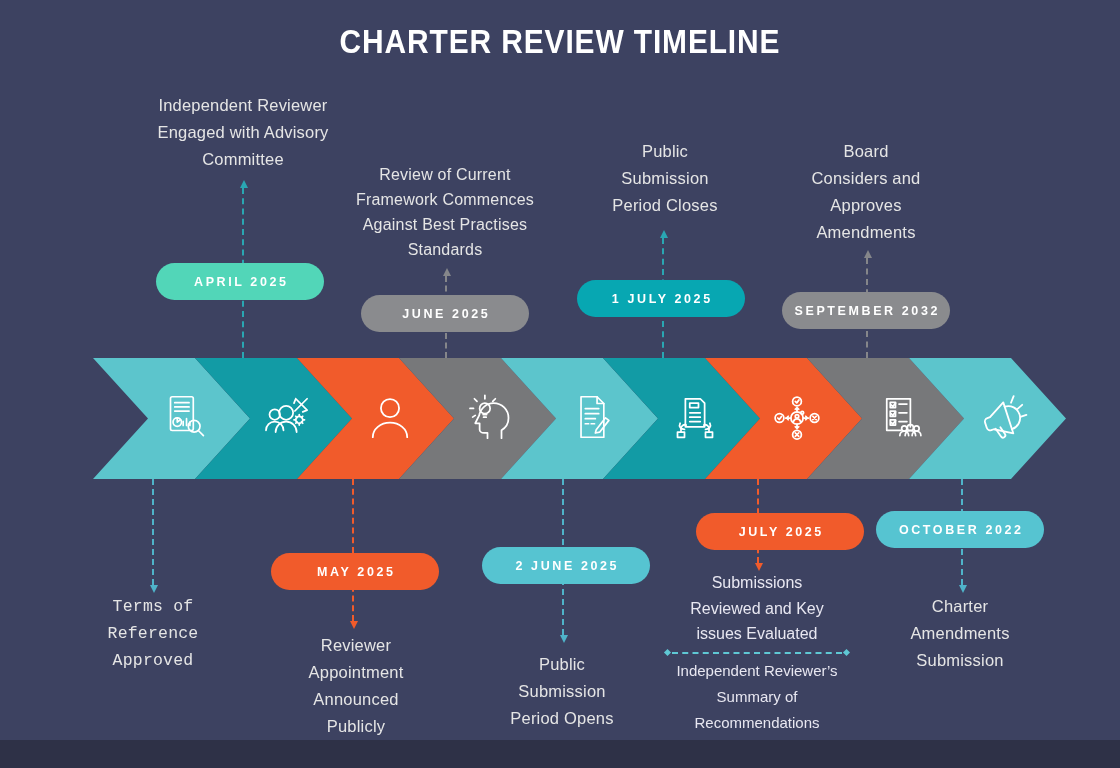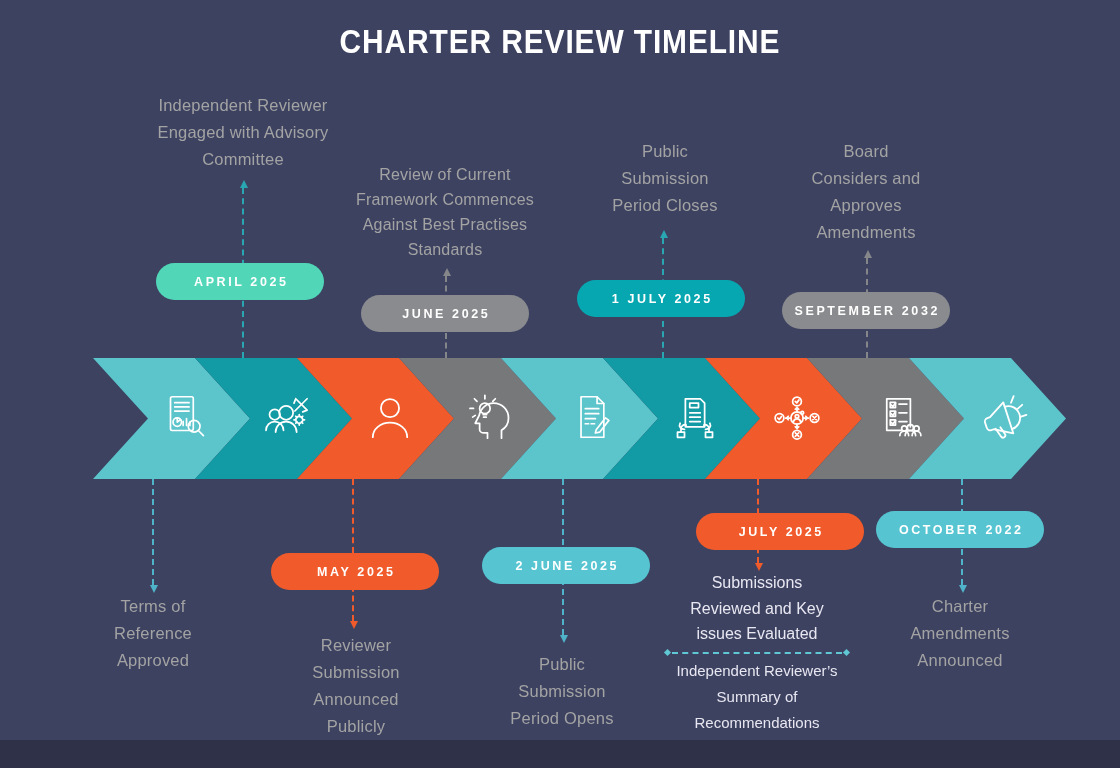--- a/index.html
+++ b/index.html
@@ -65,24 +65,24 @@
   .p-m1{left:156px;top:263px;}
   .p-m2{left:271px;top:553px;}
   .p-m3{left:361px;top:295px;}
   .p-m4{left:482px;top:547px;text-align:center;}
   .p-m5{left:577px;top:280px;}
   .p-m6{left:696px;top:513px;}
   .p-m7{left:782px;top:292px;}
   .p-m8{left:876px;top:511px;}
   
   .desc{
-    position:absolute;color:#a3a3a3;text-align:center;white-space:pre-line;
+    position:absolute;color:#e5e5e5;text-align:center;white-space:pre-line;
     font-size:16.5px;line-height:27px;letter-spacing:.2px;z-index:2;
   }
-  .d-m0{left:43px;top:593px;width:220px;}
+  .d-m0{left:43px;top:593px;width:220px;font-family:Liberation Mono, monospace;}
   .d-m1{left:128px;top:92px;width:230px;}
   .d-m2{left:246px;top:632px;width:220px;}
   .d-m3{left:325px;top:162px;width:240px;font-size:16px;line-height:25px;}
   .d-m4{left:452px;top:651px;width:220px;}
   .d-m5{left:555px;top:138px;width:220px;}
   .d-m7{left:756px;top:138px;width:220px;}
   .d-m8{left:850px;top:593px;width:220px;}
   .m6-block{position:absolute;left:647px;top:570px;width:220px;text-align:center;color:#e8e7f1;z-index:2;}
   .m6-block .desc1{font-size:16px;line-height:25.5px;white-space:pre-line;}
   .m6-divider{position:relative;margin:5px 25px 4px;border-top:2px dashed #5fc8d4;}
@@ -237,21 +237,21 @@
   <div class="pill gry p-m7">SEPTEMBER 2032</div>
   <div class="pill ltb p-m8">OCTOBER 2022</div>
 
   <div class="desc d-m0">Terms of
 Reference
 Approved</div>
   <div class="desc d-m1">Independent Reviewer
 Engaged with Advisory
 Committee</div>
   <div class="desc d-m2">Reviewer
-Submission
+Appointment
 Announced
 Publicly</div>
   <div class="desc d-m3">Review of Current
 Framework Commences
 Against Best Practises
 Standards</div>
   <div class="desc d-m4">Public
 Submission
 Period Opens</div>
   <div class="desc d-m5">Public
@@ -267,15 +267,15 @@
 Recommendations
 Submitted to the Board
 for Review</div>
   </div>
   <div class="desc d-m7">Board
 Considers and
 Approves
 Amendments</div>
   <div class="desc d-m8">Charter
 Amendments
-Announced</div>
+Submission</div>
 
 </div>
 
 </body></html>

